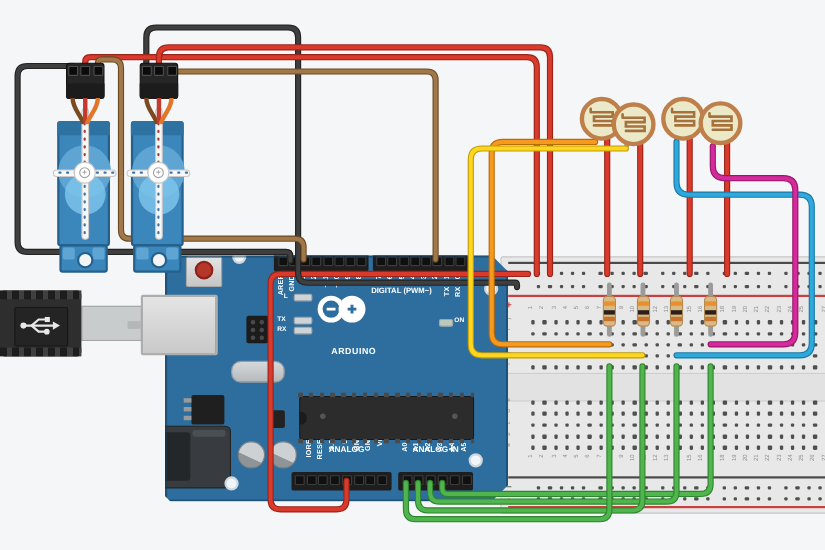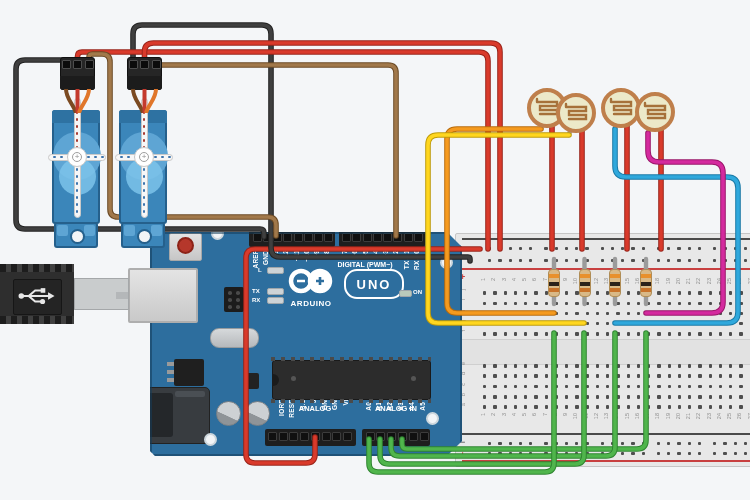--- a/index.html
+++ b/index.html
@@ -565,22 +565,21 @@
     <span class="ledlab" style="left:102px;top:65px">RX</span>
     <div class="ledbar" style="left:117px;top:65px"></div>
 
     <svg class="abs" style="left:136px;top:34px" width="50" height="30" viewBox="0 0 50 30">
       <circle cx="15" cy="15" r="10" fill="none" stroke="#fff" stroke-width="4.5"></circle>
       <circle cx="34" cy="15" r="10" fill="#fff" stroke="#fff" stroke-width="4.5"></circle>
       <line x1="11" y1="15" x2="19" y2="15" stroke="#fff" stroke-width="2.6"></line>
       <line x1="30" y1="15" x2="38" y2="15" stroke="#2d6e9e" stroke-width="2.6"></line>
       <line x1="34" y1="11" x2="34" y2="19" stroke="#2d6e9e" stroke-width="2.6"></line>
     </svg>
-    <div class="silk" style="left:130px;top:67px;width:62px;text-align:center;font-size:8px;letter-spacing:.5px">ARDUINO</div>
-    <div class="unobox" style="left:194px;top:37px;width:56px;height:26px">UNO</div>
+    <div class="silk" style="left:130px;top:83px;width:62px;text-align:right;font-size:8px;letter-spacing:.5px">ARDUINO</div>
     <div class="ledbar" style="left:249px;top:58px;width:11px;background:#b9cabb"></div>
     <span class="ledlab" style="left:263px;top:57px">ON</span>
 
     <div class="abs" style="left:74px;top:55px;width:20px;height:25px;background:#1c1c1c;border-radius:2px">
       <div id="icsp-dots">
           <div style="position:absolute;left:4px;top:4px;width:3.5px;height:3.5px;border-radius:50%;background:#4a4a4a"></div>
           <div style="position:absolute;left:12px;top:4px;width:3.5px;height:3.5px;border-radius:50%;background:#4a4a4a"></div>
           <div style="position:absolute;left:4px;top:11px;width:3.5px;height:3.5px;border-radius:50%;background:#4a4a4a"></div>
           <div style="position:absolute;left:12px;top:11px;width:3.5px;height:3.5px;border-radius:50%;background:#4a4a4a"></div>
           <div style="position:absolute;left:4px;top:18px;width:3.5px;height:3.5px;border-radius:50%;background:#4a4a4a"></div>

